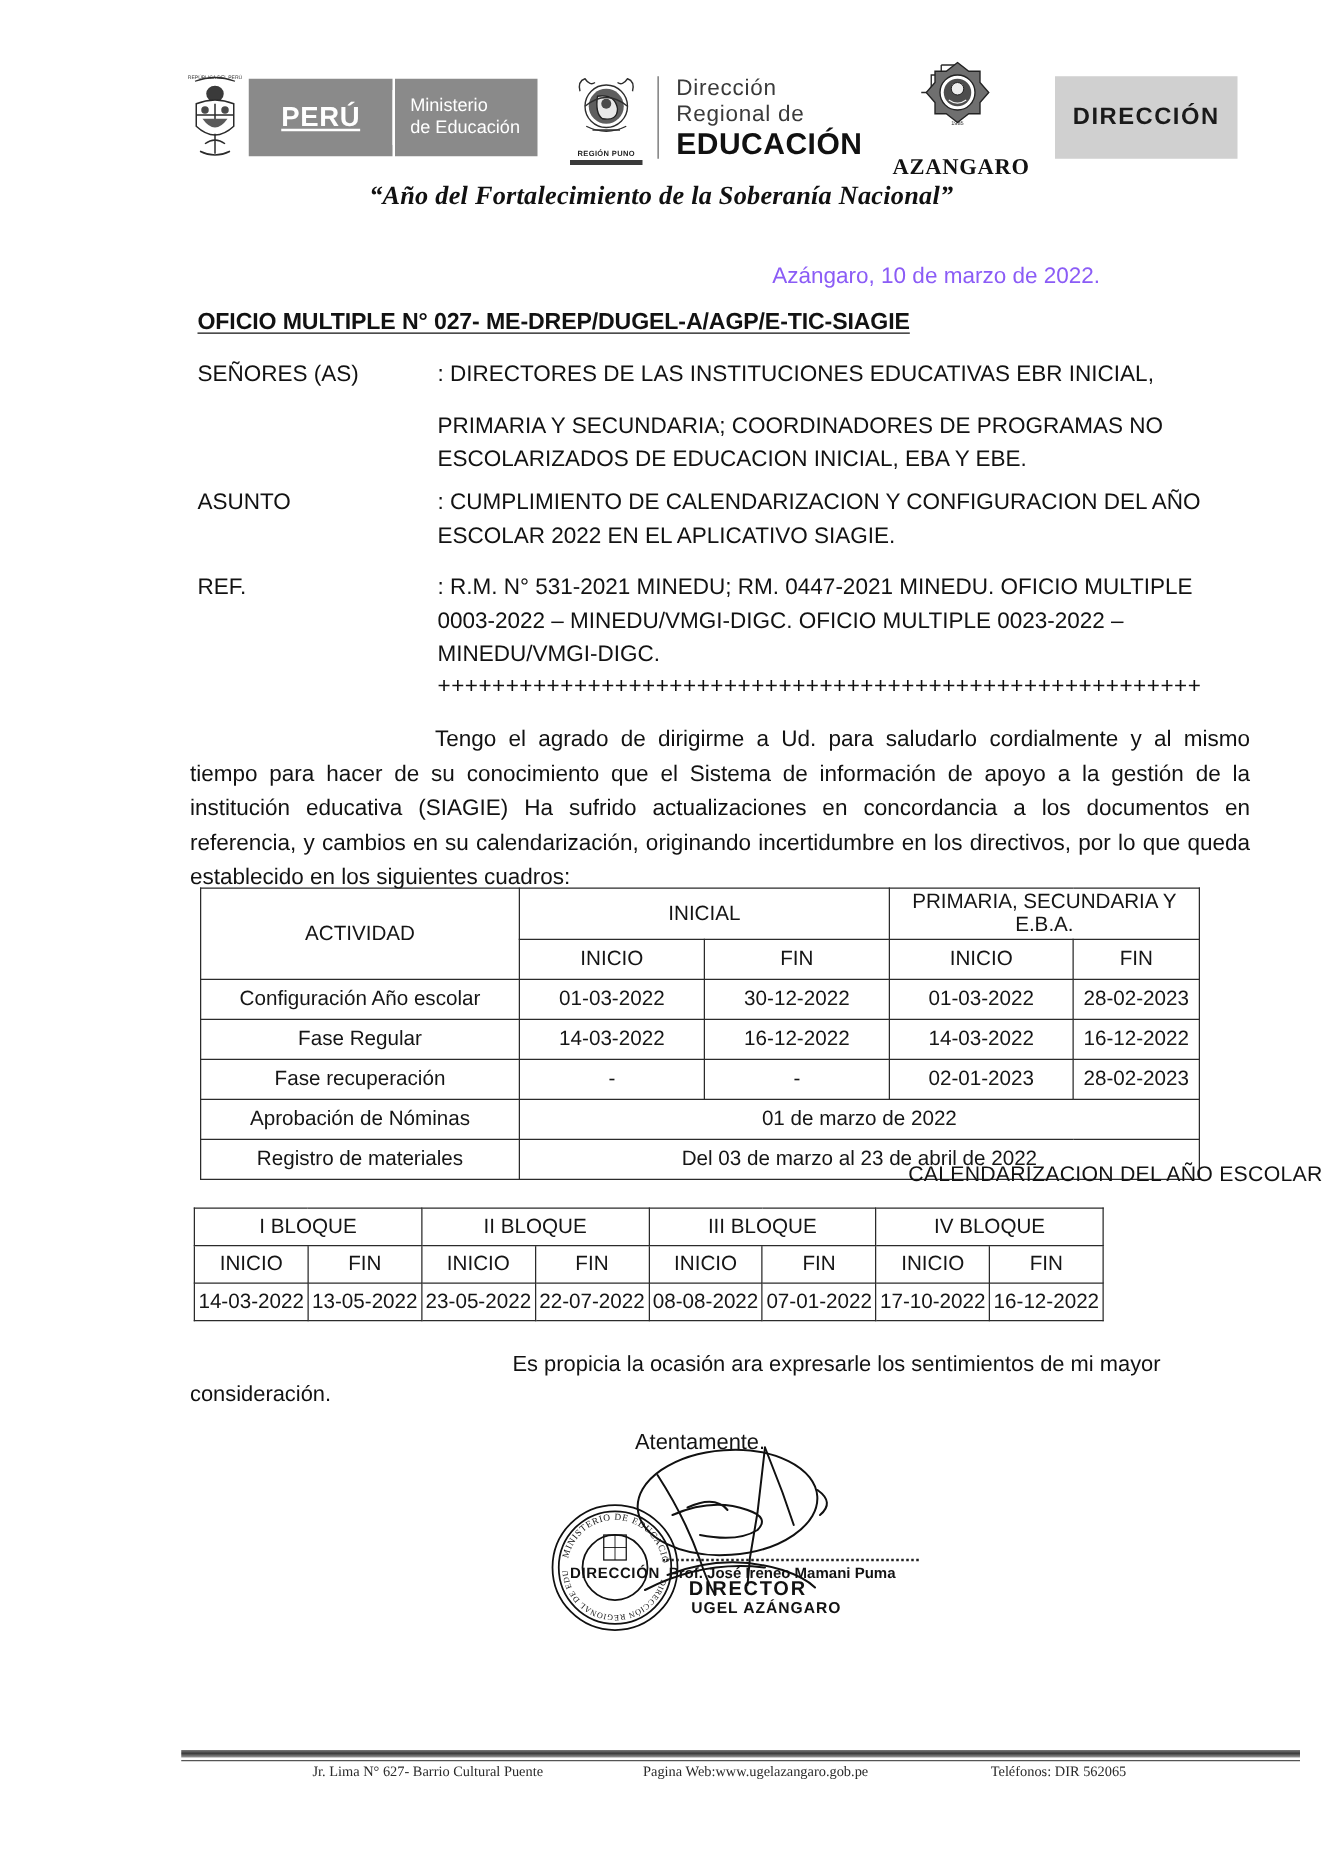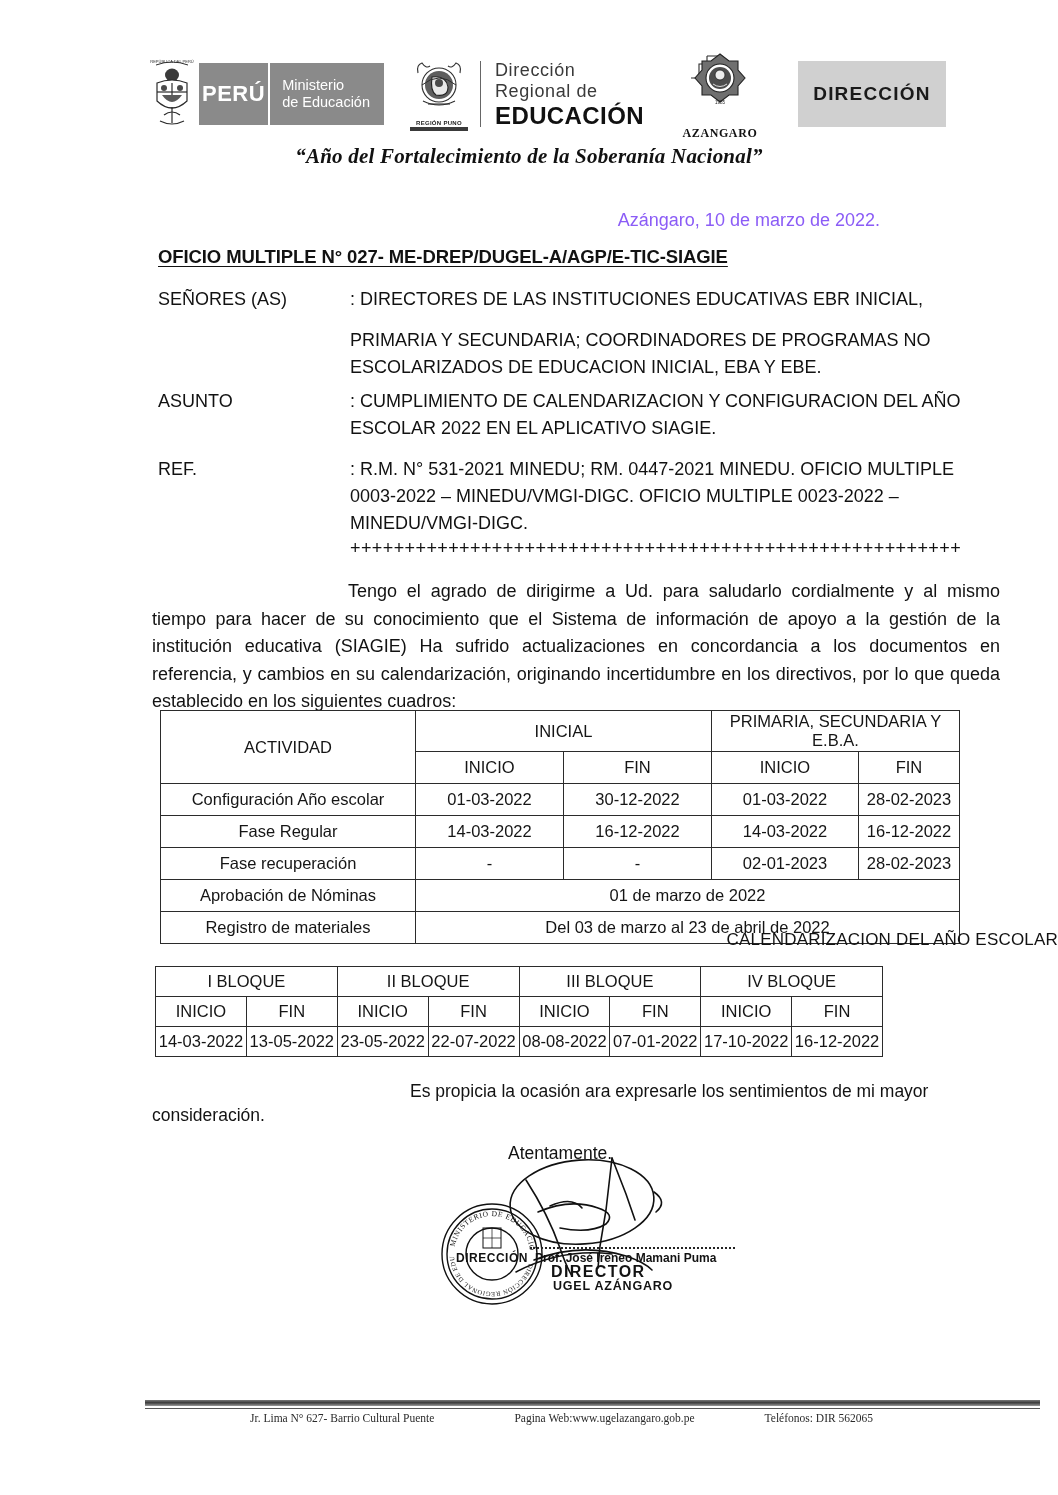--- a/index.html
+++ b/index.html
@@ -44,22 +44,23 @@
     color: #ffffff;
     height: 62px;
     display: flex;
     align-items: center;
     margin-left: 5px;
   }
   .peru-word {
     font-size: 22px;
     font-weight: bold;
     letter-spacing: 0.5px;
-    padding: 0 3px;
+    padding: 0 26px;
     font-family: "Liberation Sans", sans-serif;
+    text-decoration: underline;
   }
   .peru-div {
     width: 2px;
     height: 44px;
     background: #ffffff;
     opacity: .85;
   }
   .minedu-box {
     background: #8a8a8a;
     color: #ffffff;
@@ -112,21 +113,21 @@
     line-height: 27px;
     color: #111;
   }
 
   .azangaro {
     margin-left: 24px;
     width: 104px;
     text-align: center;
   }
   .azangaro .name {
-    font-size: 12px;
+    font-size: 18px;
     font-weight: bold;
     letter-spacing: .6px;
     font-family: "Liberation Serif", serif;
     margin-top: 14px;
   }
 
   .direccion-box {
     margin-left: 26px;
     width: 148px;
     height: 66px;
@@ -356,21 +357,21 @@
     top: 1412px;
     width: 895px;
     display: flex;
     justify-content: flex-start;
     font-family: "Liberation Serif", serif;
     font-size: 11.5px;
     color: #2a2a2a;
   }
   .footer .f1 { margin-left: 105px; }
   .footer .f2 { margin-left: 80px; }
-  .footer .f3 { margin-left: 70px; }
+  .footer .f3 { margin-left: 98px; }
   .footer .url { }
 </style>
 </head>
 <body>
 
 <div class="page">
 
   <div class="letterhead">
 
     <div class="lh-block">

